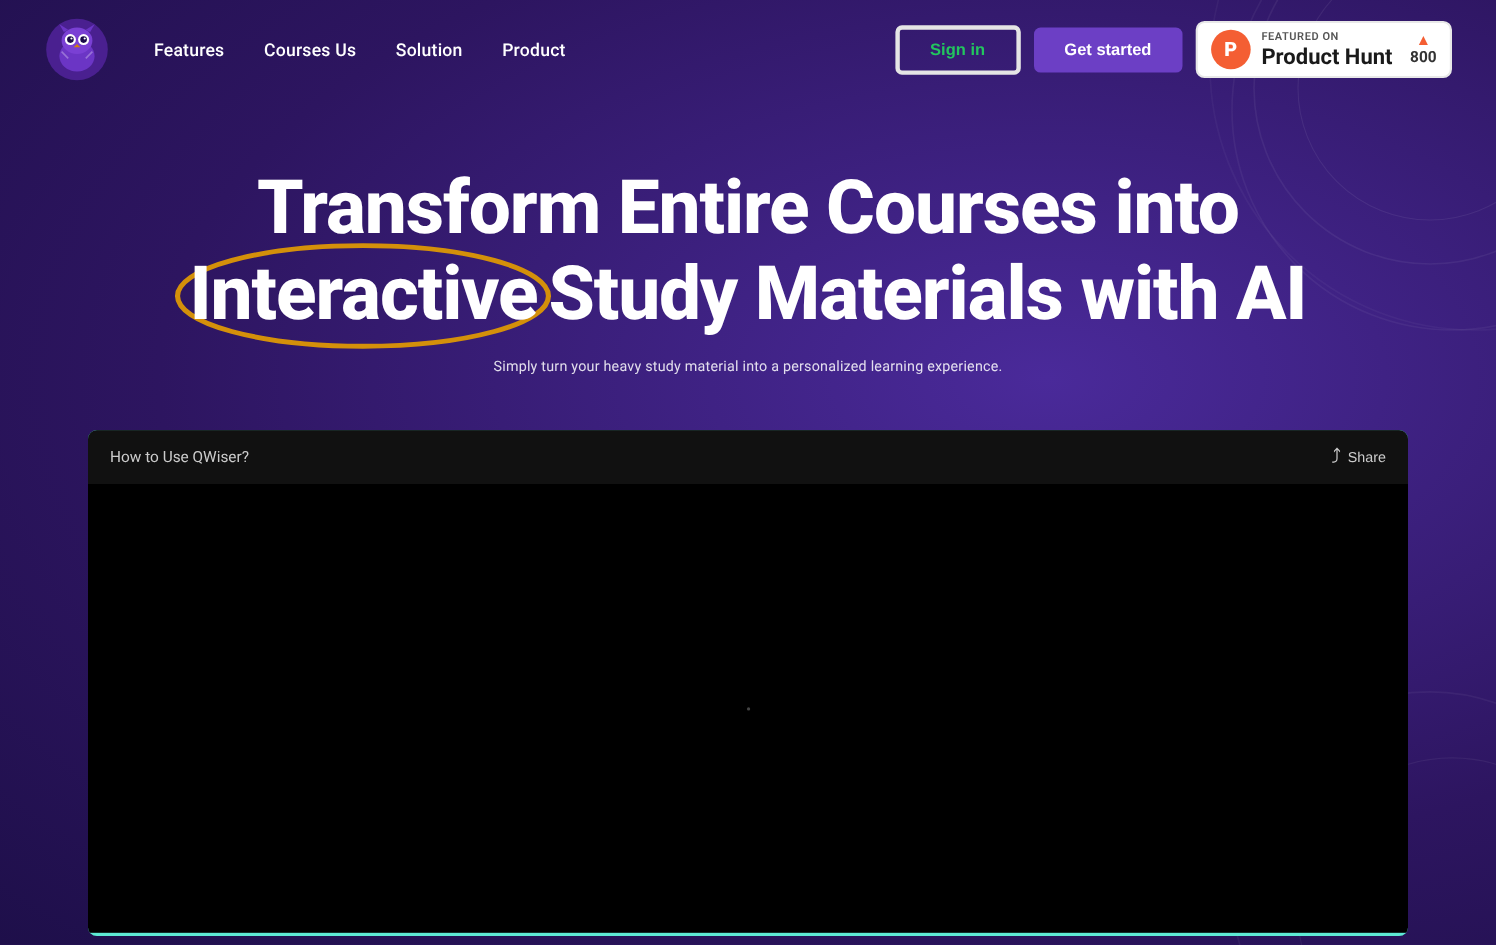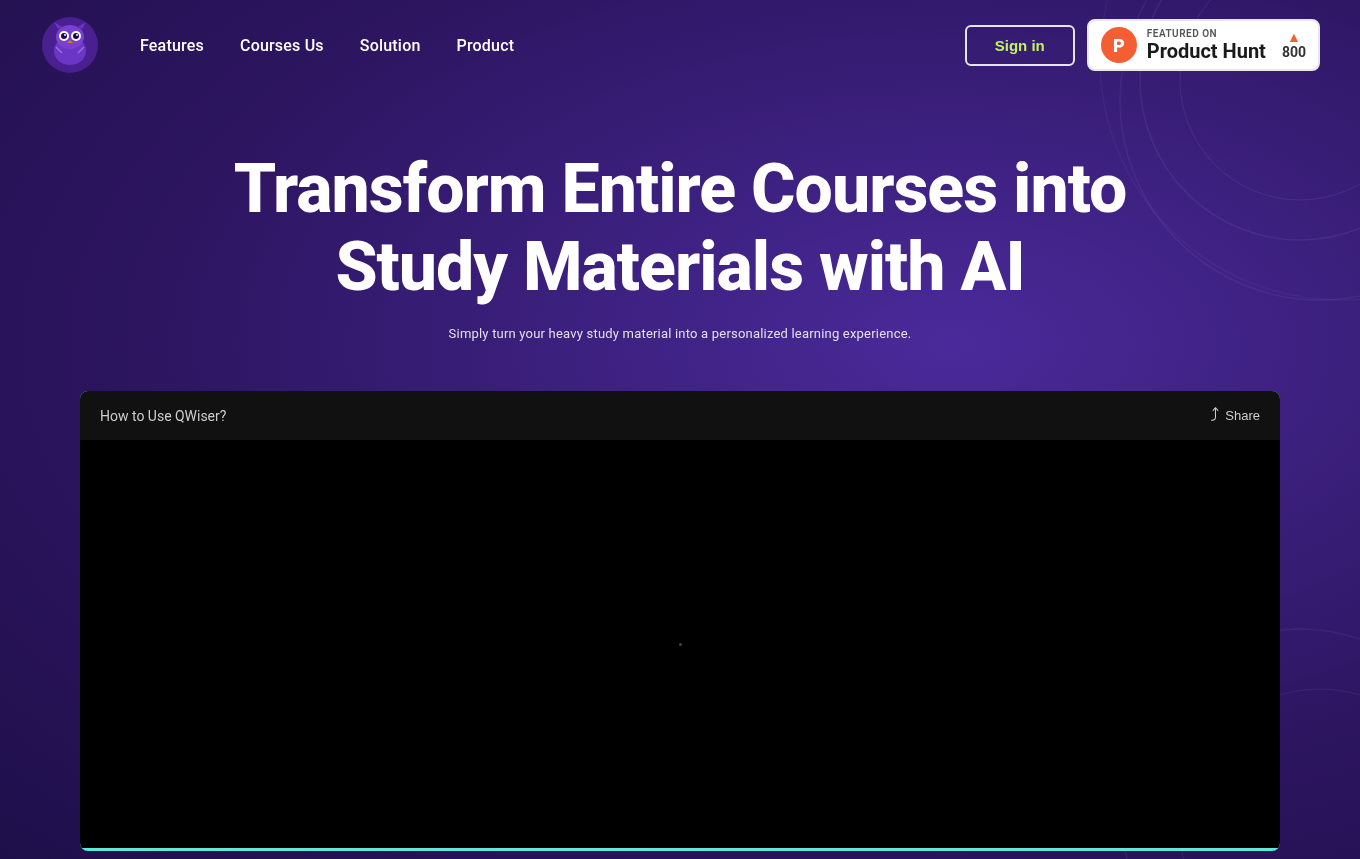--- a/index.html
+++ b/index.html
@@ -79,22 +79,22 @@
     }
 
     .nav-right {
       display: flex;
       align-items: center;
       gap: 12px;
     }
 
     .btn-signin {
       background: transparent;
-      border: 2px solid #e5e5e5;
-      color: #bef264;
+      border: 4px solid #e5e5e5;
+      color: #22c55e;
       padding: 10px 28px;
       border-radius: 6px;
       font-size: 15px;
       font-weight: 600;
       cursor: pointer;
     }
 
     .btn-getstarted {
       background: #6c3fc5;
       border: none;
@@ -342,20 +342,21 @@
         <a href="#">Solution</a>
       </li>
       <li>
         <a href="#">Product</a>
       </li>
     </ul>
   </div>
 
   <div class="nav-right">
     <button class="btn-signin">Sign in</button>
+    <button class="btn-getstarted">Get started</button>
 
     <div class="product-hunt-badge">
       <div class="ph-icon">
         <span>P</span>
       </div>
       <div class="ph-text">
         <span class="ph-featured-on">FEATURED ON</span>
         <span class="ph-name">Product Hunt</span>
       </div>
       <div class="ph-count">
@@ -363,20 +364,27 @@
         <span class="ph-number">800</span>
       </div>
     </div>
   </div>
 </nav>
 
 <section class="hero">
   <h1 class="hero-title">
     <div>Transform Entire Courses into</div>
     <div class="hero-title-line2">
+      <span class="hero-interactive-wrap">
+        <span class="hero-interactive-text">Interactive</span>
+        
+        <svg class="oval-outline" viewBox="0 0 260 80" preserveAspectRatio="none">
+          <ellipse cx="130" cy="40" rx="126" ry="36" stroke="#d4900a" stroke-width="3.5" fill="none" stroke-dasharray="none" style="stroke-linecap:round;"></ellipse>
+        </svg>
+      </span>
       <span> Study Materials with AI</span>
     </div>
   </h1>
   <p class="hero-subtitle">Simply turn your heavy study material into a personalized learning experience.</p>
 </section>
 
 <div class="video-section">
   <div class="video-top-bar">
     <span class="video-title-text">How to Use QWiser?</span>
     <button class="video-share-btn">

